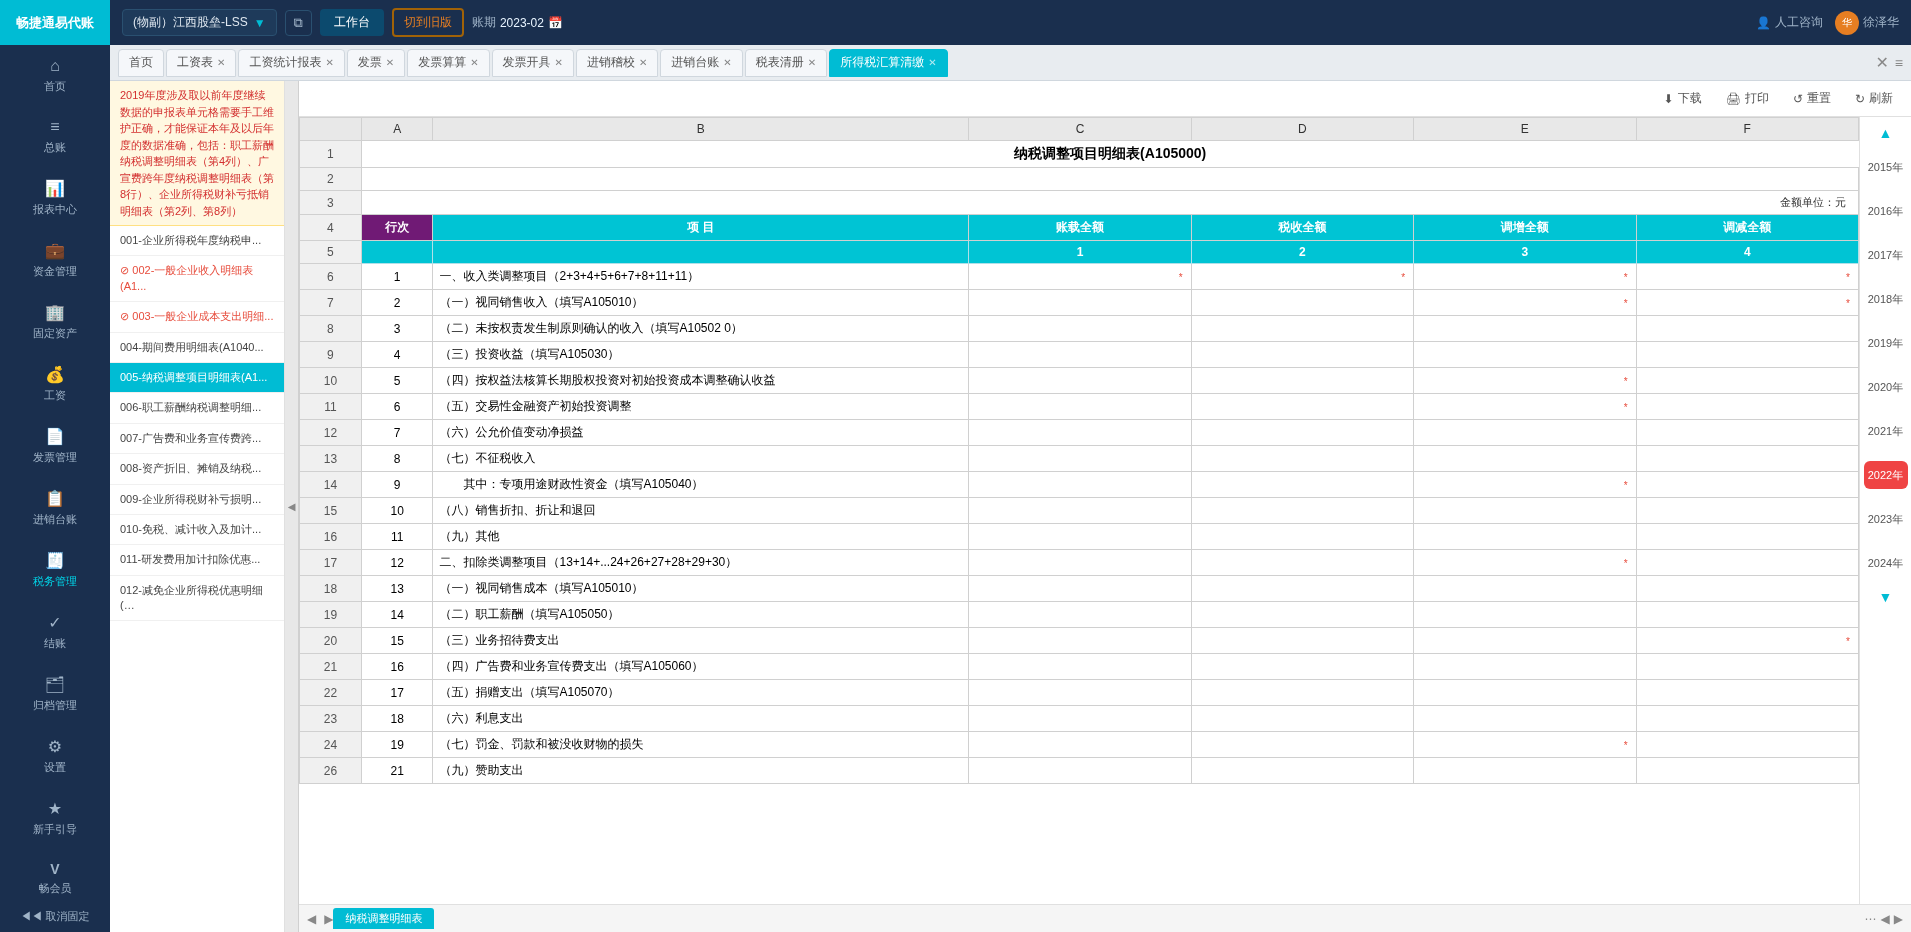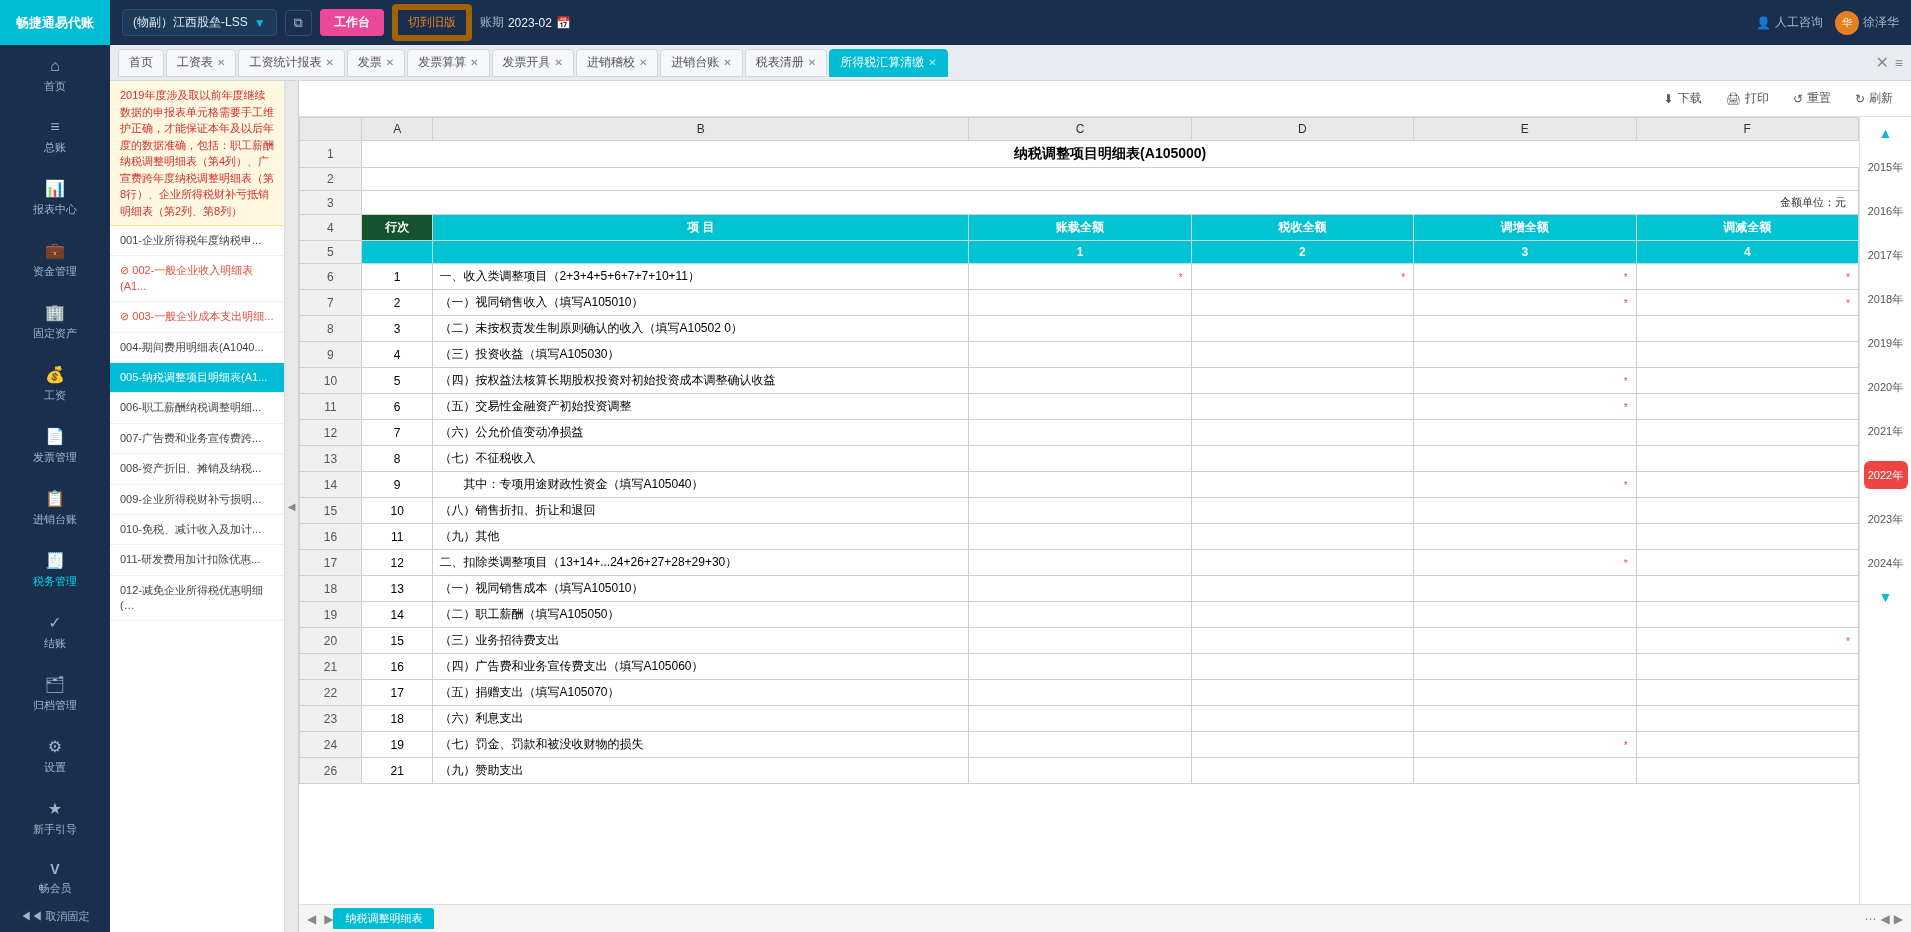--- a/index.html
+++ b/index.html
@@ -17,22 +17,22 @@
     .sidebar-bottom { padding: 8px; color: #a0b4c8; font-size: 11px; text-align: center; cursor: pointer; }
 
     
     .main-content { flex: 1; display: flex; flex-direction: column; overflow: hidden; }
     
     
     .topbar { height: 45px; background: #1a2f4e; display: flex; align-items: center; padding: 0 12px; gap: 8px; flex-shrink: 0; }
     .topbar-company { background: #1e3a5a; border: 1px solid #2a5070; border-radius: 4px; color: #e0e8f0; padding: 4px 10px; font-size: 12px; display: flex; align-items: center; gap: 6px; cursor: pointer; }
     .topbar-company .arrow { color: #00bcd4; }
     .topbar-icon-btn { background: transparent; border: 1px solid #2a5070; color: #a0b4c8; padding: 4px 8px; border-radius: 4px; cursor: pointer; font-size: 13px; }
-    .topbar-workbench { background: #ec4899; color: white; border: none; padding: 5px 14px; border-radius: 4px; cursor: pointer; font-size: 12px; font-weight: bold; }
-    .topbar-old-btn { background: transparent; border: 6px solid #a16207; color: #e67e22; padding: 4px 10px; border-radius: 4px; cursor: pointer; font-size: 12px; }
+    .topbar-workbench { background: #0c4a6e; color: white; border: none; padding: 5px 14px; border-radius: 4px; cursor: pointer; font-size: 12px; }
+    .topbar-old-btn { background: transparent; border: 2px solid #a16207; color: #e67e22; padding: 4px 10px; border-radius: 4px; cursor: pointer; font-size: 12px; }
     .topbar-period { color: #a0b4c8; font-size: 12px; display: flex; align-items: center; }
     .topbar-period .cal-icon { color: #00bcd4; }
     .topbar-right { margin-left: auto; display: flex; align-items: center; gap: 12px; color: #a0b4c8; font-size: 12px; }
     .topbar-right .user-area { display: flex; align-items: center; gap: 4px; cursor: pointer; }
     .topbar-right .avatar { width: 24px; height: 24px; background: #e67e22; border-radius: 50%; display: flex; align-items: center; justify-content: center; color: white; font-size: 10px; }
 
     
     .tabbar { height: 36px; background: #e8ecf0; display: flex; align-items: center; padding: 0 8px; gap: 2px; flex-shrink: 0; border-bottom: 1px solid #d0d7de; overflow: hidden; }
     .tab { display: flex; align-items: center; gap: 4px; padding: 4px 10px; background: #f5f7fa; border: 1px solid #d0d7de; border-radius: 4px 4px 0 0; color: #555; font-size: 12px; cursor: pointer; white-space: nowrap; height: 28px; }
     .tab.active { background: #00bcd4; color: white; border-color: #00bcd4; }
@@ -314,41 +314,41 @@
                   <td class="row-num">2</td>
                   <td colspan="6" style="border:1px solid #d0d0d0;background:white;"></td>
                 </tr>
                 <tr>
                   <td class="row-num">3</td>
                   <td colspan="6" class="unit-cell" style="border:1px solid #d0d0d0;padding-right:12px;">金额单位：元</td>
                 </tr>
 
                 <tr>
                   <td class="row-num">4</td>
-                  <th style="background:#14532d;color:white;">行次</th>
+                  <th style="background:#701a75;color:white;">行次</th>
                   <th style="background:#00c4d4;color:white;">项  目</th>
                   <th style="background:#00c4d4;color:white;">账载全额</th>
                   <th style="background:#00c4d4;color:white;">税收全额</th>
                   <th style="background:#00c4d4;color:white;">调增全额</th>
                   <th style="background:#00c4d4;color:white;">调减全额</th>
                 </tr>
                 <tr>
                   <td class="row-num">5</td>
                   <td style="background:#00c4d4;border:1px solid #b0e0e8;"></td>
                   <td style="background:#00c4d4;border:1px solid #b0e0e8;"></td>
                   <td style="background:#00c4d4;color:white;text-align:center;font-weight:bold;border:1px solid #b0e0e8;">1</td>
                   <td style="background:#00c4d4;color:white;text-align:center;font-weight:bold;border:1px solid #b0e0e8;">2</td>
                   <td style="background:#00c4d4;color:white;text-align:center;font-weight:bold;border:1px solid #b0e0e8;">3</td>
                   <td style="background:#00c4d4;color:white;text-align:center;font-weight:bold;border:1px solid #b0e0e8;">4</td>
                 </tr>
 
                 <tr>
                   <td class="row-num">6</td>
                   <td class="item-num-col">1</td>
-                  <td class="item-name-col">一、收入类调整项目（2+3+4+5+6+7+7+10+11）</td>
+                  <td class="item-name-col">一、收入类调整项目（2+3+4+5+6+7+8+11+11）</td>
                   <td class="data-col data-cell"><span style="color:#e74c3c;font-size:10px;">*</span></td>
                   <td class="data-col data-cell"><span style="color:#e74c3c;font-size:10px;">*</span></td>
                   <td class="data-col data-cell"><span style="color:#e74c3c;font-size:10px;">*</span></td>
                   <td class="data-col data-cell"><span style="color:#e74c3c;font-size:10px;">*</span></td>
                 </tr>
                 <tr>
                   <td class="row-num">7</td>
                   <td class="item-num-col">2</td>
                   <td class="item-name-col">（一）视同销售收入（填写A105010）</td>
                   <td class="data-col data-cell"></td>

